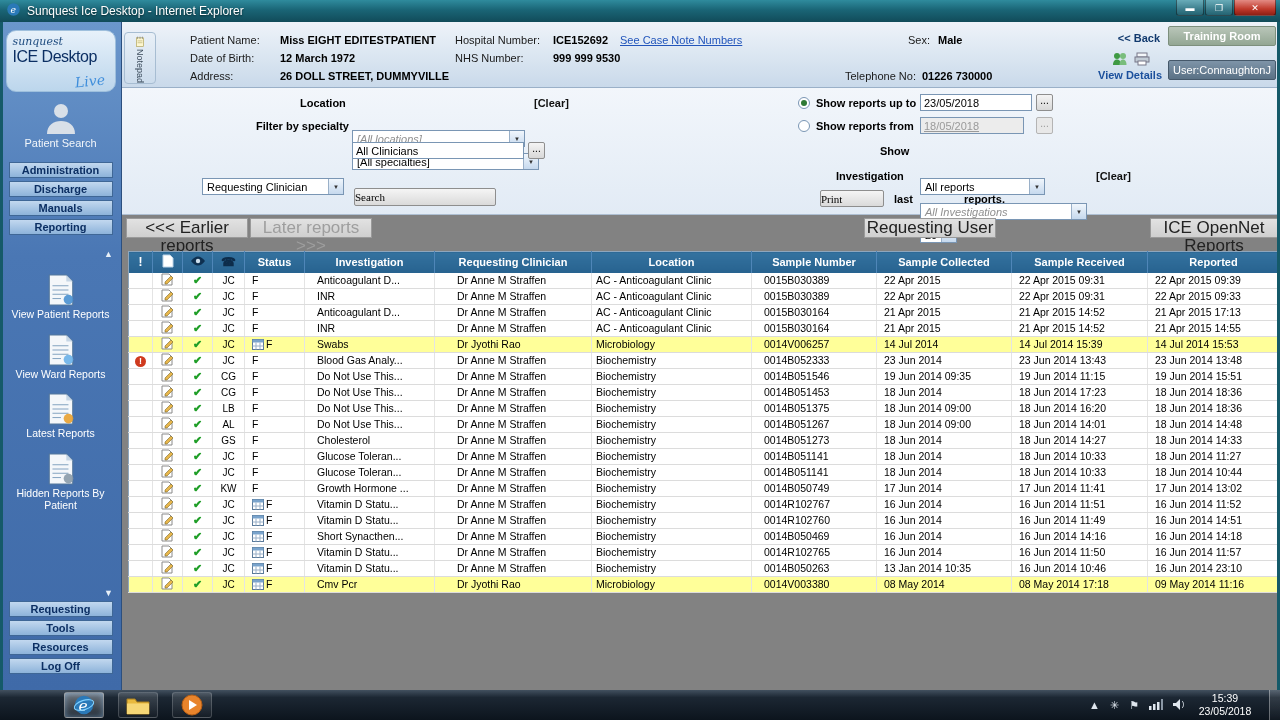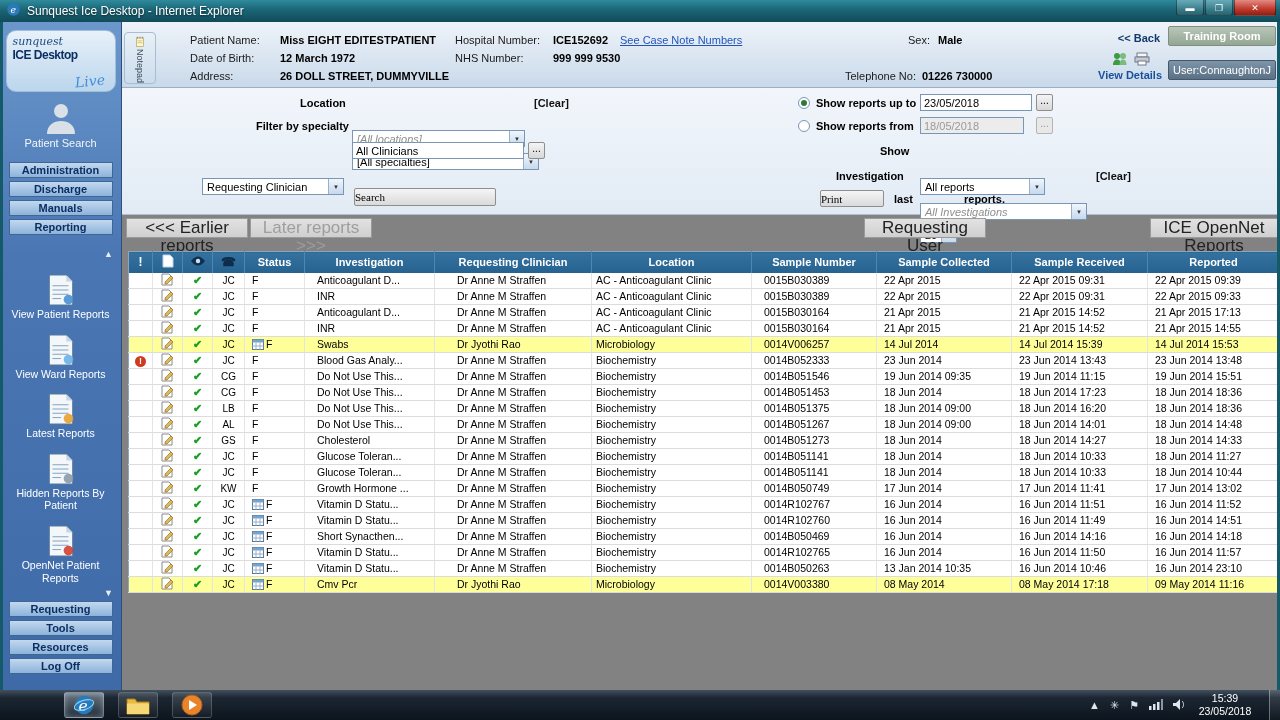--- a/index.html
+++ b/index.html
@@ -17,21 +17,21 @@
     border:1px solid rgba(0,0,0,.45); border-top:none; border-radius:0 0 3px 3px; margin-left:1px; cursor:pointer; }
   .wb.close { width:42px; background:linear-gradient(180deg,#e38b84,#c0392b 60%,#8e1f14); }
 
   
   .sidebar { position:absolute; left:0; top:22px; width:122px; height:668px;
     background:linear-gradient(180deg,#6b97cc 0%,#4a77b4 35%,#3f6aa8 100%);
     border-right:1px solid #2c4f7e; display:flex; flex-direction:column; align-items:center; z-index:5; }
   .logo { width:110px; height:62px; margin-top:8px; background:linear-gradient(180deg,#e7f1fa,#bcd6ec);
     border:1px solid #9fc0dd; border-radius:10px; padding:4px 6px; position:relative; }
   .logo-script { font-family:"DejaVu Serif", serif; font-style:italic; font-size:11px; color:#1c4a7e; }
-  .logo-main { font-size:12px; font-weight:bold; color:#0c2f63; letter-spacing:-0.5px; }
+  .logo-main { font-size:16px; font-weight:normal; color:#0c2f63; letter-spacing:-0.5px; }
   .logo-live { font-family:"DejaVu Serif", serif; font-style:italic; font-size:14px; color:#3f8edb; position:absolute; right:10px; bottom:2px; transform:rotate(-6deg); }
   .psearch { margin-top:10px; text-align:center; color:#f2f6fa; font-size:11px; cursor:pointer; }
   .psearch svg { display:block; margin:0 auto 3px auto; }
   .side-btn { width:104px; height:16px; margin-top:3px; font-size:11px; color:#0c2f63; font-weight:600;
     background:linear-gradient(180deg,#c2d8ef,#8db3da); border:1px solid #3f6796; text-align:center;
     line-height:15px; cursor:pointer; }
   .nav-top { margin-top:10px; }
   .scroller { width:100%; text-align:right; padding-right:8px; color:#e8f0f8; font-size:9px; cursor:pointer; }
   .scroll-up { margin-top:14px; }
   .report-links { flex:1; width:100%; display:flex; flex-direction:column; align-items:center; margin-top:2px; }
@@ -195,29 +195,20 @@
         </svg><span>Latest Reports</span></div>
       <div class="rlink"><svg width="28" height="32" viewBox="0 0 26 30">
           <path d="M2 1h16l6 6v22H2z" fill="#f4f7fa" stroke="#55789c"></path>
           <path d="M18 1l6 6h-6z" fill="#c6d6e5"></path>
           <line x1="5" y1="11" x2="20" y2="11" stroke="#8aa8c4"></line>
           <line x1="5" y1="15" x2="20" y2="15" stroke="#8aa8c4"></line>
           <line x1="5" y1="19" x2="20" y2="19" stroke="#8aa8c4"></line>
           <line x1="5" y1="23" x2="13" y2="23" stroke="#8aa8c4"></line>
           <circle cx="20" cy="24" r="4.5" fill="#8a9aa8" opacity="0.9"></circle>
         </svg><span>Hidden Reports By Patient</span></div>
-      <div class="rlink"><svg width="28" height="32" viewBox="0 0 26 30">
-          <path d="M2 1h16l6 6v22H2z" fill="#f4f7fa" stroke="#55789c"></path>
-          <path d="M18 1l6 6h-6z" fill="#c6d6e5"></path>
-          <line x1="5" y1="11" x2="20" y2="11" stroke="#8aa8c4"></line>
-          <line x1="5" y1="15" x2="20" y2="15" stroke="#8aa8c4"></line>
-          <line x1="5" y1="19" x2="20" y2="19" stroke="#8aa8c4"></line>
-          <line x1="5" y1="23" x2="13" y2="23" stroke="#8aa8c4"></line>
-          <circle cx="20" cy="24" r="4.5" fill="#d04030" opacity="0.9"></circle>
-        </svg><span>OpenNet Patient Reports</span></div>
     </div>
   <div class="scroller">▼</div>
   <div class="nav-bottom" id="nav-bottom">
       <div class="side-btn">Requesting</div>
       <div class="side-btn">Tools</div>
       <div class="side-btn">Resources</div>
       <div class="side-btn">Log Off</div>
     </div>
 </div>
 
@@ -288,21 +279,21 @@
     <div class="dots" style="left:914px;top:6px">...</div>
 
     <span class="lbl" style="left:134px;top:32px">Filter by specialty</span>
     <div class="combo" style="left:230px;top:29px;width:187px">
       <span>[All specialties]</span>
       <span class="arrow">▼</span>
     </div>
 
     <div class="radio" style="left:676px;top:32px"></div>
     <span class="lbl" style="left:694px;top:32px">Show reports from</span>
-    <input class="tinput" style="left: 798px; top: 29px; width: 104px;" disabled="" value="18/05/2018">
+    <input class="tinput" style="left: 798px; top: 29px; width: 104px; text-decoration: underline;" disabled="" value="18/05/2018">
     <div class="dots dis" style="left:914px;top:29px">...</div>
 
     <div class="combo" style="left:80px;top:54px;width:142px">
       <span>Requesting Clinician</span>
       <span class="arrow">▼</span>
     </div>
     <input class="tinput" style="left: 230px; top: 54px; width: 172px;" value="All Clinicians">
     <div class="dots" style="left:406px;top:54px">...</div>
 
     <span class="lbl" style="left:758px;top:57px">Show</span>
@@ -323,21 +314,21 @@
     <span class="lbl" style="left:772px;top:105px">last</span>
     <div class="combo" style="left:798px;top:102px;width:37px">
       <span>20</span>
       <span class="arrow">▼</span>
     </div>
     <span class="lbl" style="left:842px;top:105px">reports.</span>
   </div>
 
   <button class="toolbtn" style="left:4px;width:122px">&lt;&lt;&lt; Earlier reports</button>
   <button class="toolbtn dis" style="left:128px;width:122px">Later reports &gt;&gt;&gt;</button>
-  <button class="toolbtn" style="left:742px;width:122px">Requesting User</button>
+  <button class="toolbtn" style="left:742px;width:132px">Requesting User</button>
   <button class="toolbtn" style="left:1028px;width:128px">ICE OpenNet Reports</button>
 
   <div class="tablewrap">
     <table>
       <colgroup id="report-colgroup">
           <col style="width: 24px;">
           <col style="width: 30px;">
           <col style="width: 30px;">
           <col style="width: 32px;">
           <col style="width: 60px;">

